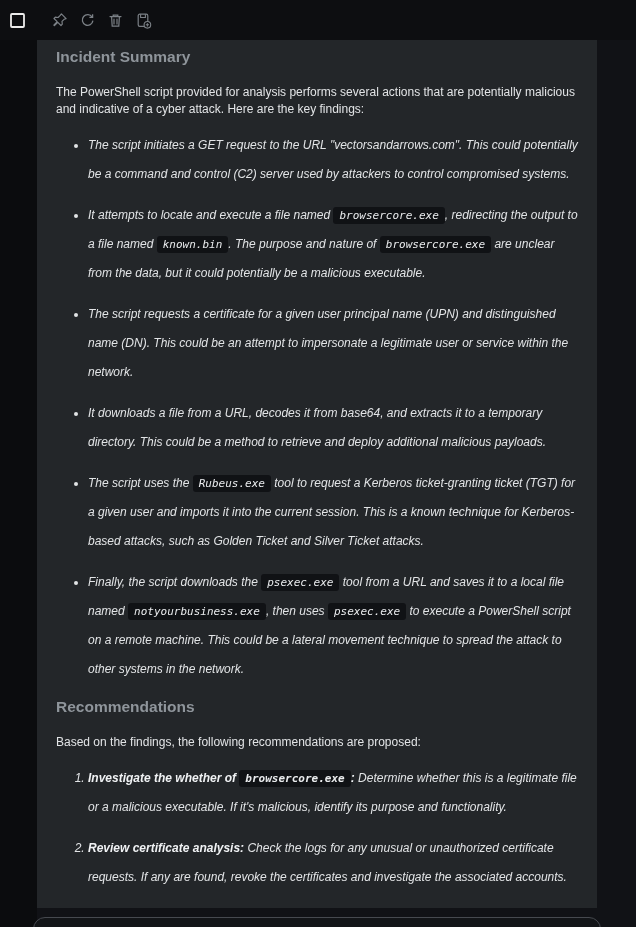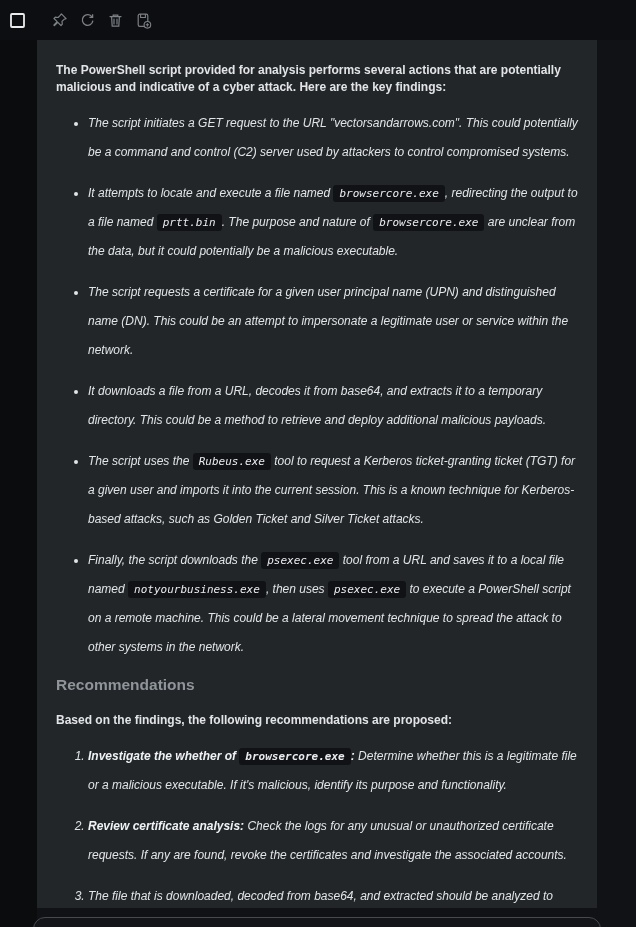--- a/index.html
+++ b/index.html
@@ -44,21 +44,20 @@
     color: #8f959b;
     font-weight: bold;
     font-size: 15.5px;
     line-height: 22px;
     margin: 0;
   }
   .doc .h2 + .h2, .doc .sect-gap { }
   .doc p.intro {
     margin: 16px 0 0 0;
     line-height: 17px;
-    font-weight: bold;
   }
   .doc ul, .doc ol {
     margin: 13px 0 0 0;
     padding-left: 32px;
     line-height: 29px;
   }
   .doc li { margin-bottom: 12px; font-style: italic; }
   .doc li::marker { color: #e2e4e6; }
   .doc code {
     font-family: "DejaVu Sans Mono", "Liberation Mono", monospace;
@@ -114,24 +113,25 @@
         <path d="M12.4 11.2v3.2M10.8 12.8h3.2" stroke="#7b8086" stroke-width="1.1"></path>
       </svg>
     </button>
   </div>
 </div>
 
 <div class="left-rail"></div>
 
 <div class="panel">
   <div class="doc">
+      <div class="h2">Incident Summary</div>
       <p class="intro">The PowerShell script provided for analysis performs several actions that are potentially malicious and indicative of a cyber attack. Here are the key findings:</p>
       <ul>
         <li>The script initiates a GET request to the URL "vectorsandarrows.com". This could potentially be a command and control (C2) server used by attackers to control compromised systems.</li>
-        <li>It attempts to locate and execute a file named <code>browsercore.exe</code>, redirecting the output to a file named <code>prtt.bin</code>. The purpose and nature of <code>browsercore.exe</code> are unclear from the data, but it could potentially be a malicious executable.</li>
+        <li>It attempts to locate and execute a file named <code>browsercore.exe</code>, redirecting the output to a file named <code>known.bin</code>. The purpose and nature of <code>browsercore.exe</code> are unclear from the data, but it could potentially be a malicious executable.</li>
         <li>The script requests a certificate for a given user principal name (UPN) and distinguished name (DN). This could be an attempt to impersonate a legitimate user or service within the network.</li>
         <li>It downloads a file from a URL, decodes it from base64, and extracts it to a temporary directory. This could be a method to retrieve and deploy additional malicious payloads.</li>
         <li>The script uses the <code>Rubeus.exe</code> tool to request a Kerberos ticket-granting ticket (TGT) for a given user and imports it into the current session. This is a known technique for Kerberos-based attacks, such as Golden Ticket and Silver Ticket attacks.</li>
         <li>Finally, the script downloads the <code>psexec.exe</code> tool from a URL and saves it to a local file named <code>notyourbusiness.exe</code>, then uses <code>psexec.exe</code> to execute a PowerShell script on a remote machine. This could be a lateral movement technique to spread the attack to other systems in the network.</li>
       </ul>
       <div class="h2 sect-gap">Recommendations</div>
       <p class="intro">Based on the findings, the following recommendations are proposed:</p>
       <ol>
         <li><strong>Investigate the whether of </strong><code class="b">browsercore.exe</code><strong>:</strong> Determine whether this is a legitimate file or a malicious executable. If it's malicious, identify its purpose and functionality.</li>
         <li><strong>Review certificate analysis:</strong> Check the logs for any unusual or unauthorized certificate requests. If any are found, revoke the certificates and investigate the associated accounts.</li>

